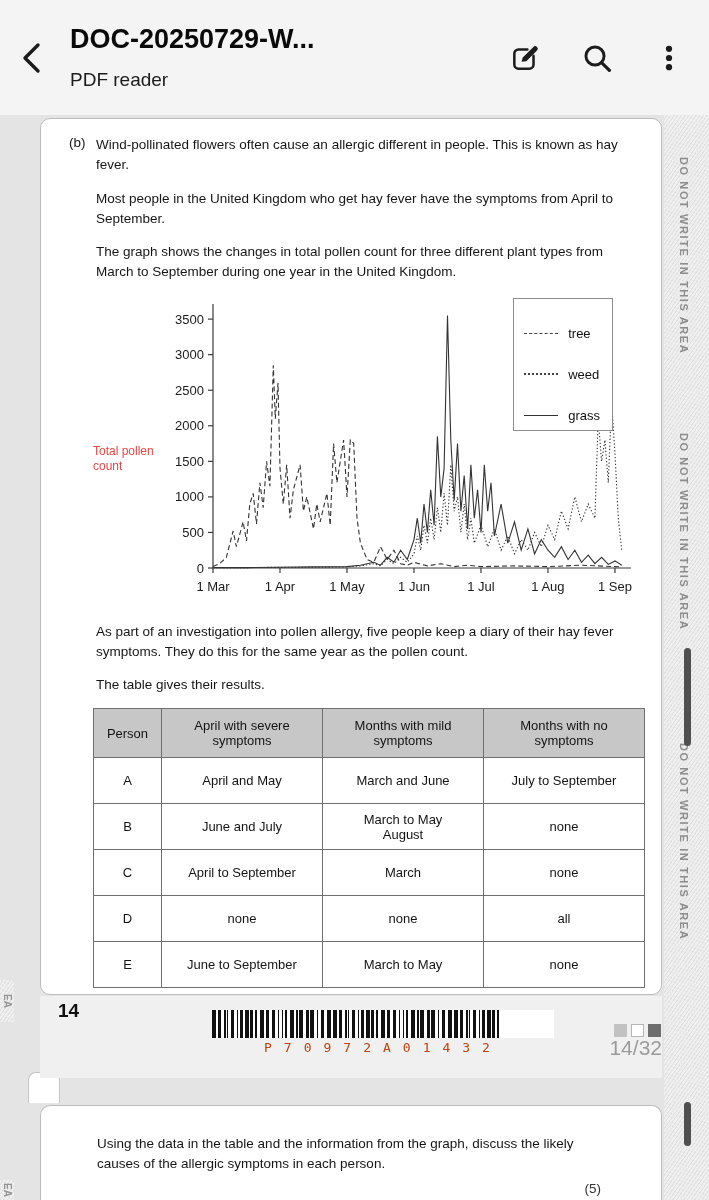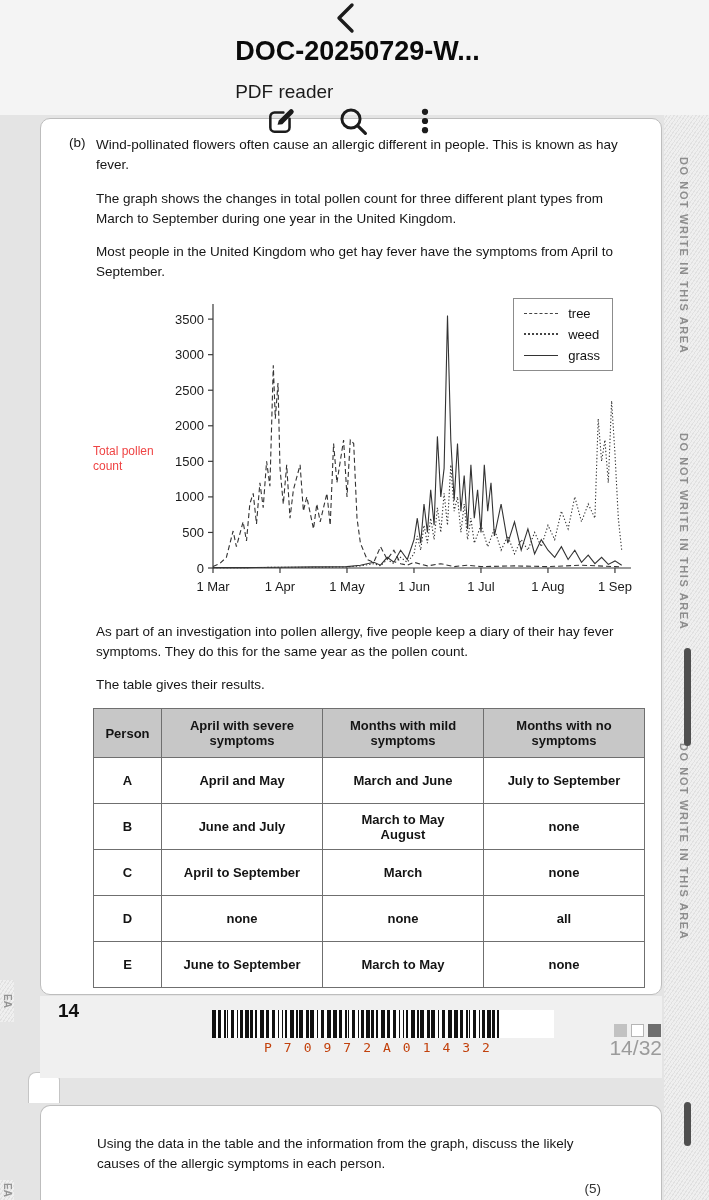--- a/index.html
+++ b/index.html
@@ -1,21 +1,21 @@
 <!DOCTYPE html>
 <html><head>
 <meta charset="utf-8">
 <style>
   html,body{margin:0;padding:0;}
   body{width:709px;height:1200px;position:relative;overflow:hidden;
        font-family:"Liberation Sans",sans-serif;background:#e6e6e6;}
 
   
   .appbar{position:absolute;left:0;top:0;width:709px;height:115px;background:#f4f4f4;
-          display:flex;align-items:center;padding:0 18px;box-sizing:border-box;z-index:30;flex-direction:column;}
+          display:flex;align-items:center;padding:0 18px;box-sizing:border-box;z-index:30;}
   .back-btn{width:46px;height:60px;display:flex;align-items:center;justify-content:flex-start;cursor:pointer;}
   .titlecol{flex:1;min-width:0;margin-left:6px;}
   .doc-title{font-size:27px;font-weight:700;color:#0a0a0a;white-space:nowrap;overflow:hidden;}
   .doc-sub{font-size:19px;color:#1b1b1b;margin-top:14px;}
   .appbar-icons{display:flex;align-items:center;gap:36px;margin-right:4px;}
   .icon-btn{width:36px;height:36px;display:flex;align-items:center;justify-content:center;cursor:pointer;}
 
   
   .content{position:absolute;left:0;top:115px;width:709px;height:1085px;background:#e4e4e4;}
 
@@ -44,31 +44,31 @@
   .ylab{position:absolute;left:16px;top:148px;width:76px;font-size:12px;line-height:1.3;color:#ef4444;}
   .chart-svg{position:absolute;left:78px;top:0;}
   .ax{stroke:#3a3a3a;stroke-width:1.2;}
   .ytick{font-size:13px;fill:#1a1a1a;text-anchor:end;font-family:"Liberation Sans",sans-serif;}
   .xtick{font-size:13px;fill:#1a1a1a;text-anchor:middle;font-family:"Liberation Sans",sans-serif;}
   .ln{fill:none;stroke:#333;stroke-width:1.1px;}
   .ln.dashed{stroke-dasharray:5 3;}
   .ln.dotted{stroke-dasharray:1.3 2.1;}
   .legend{position:absolute;right:26px;top:2px;border:1px solid #8c8c8c;background:#fff;
       padding:7px 12px 7px 10px;display:flex;flex-direction:column;gap:6px;z-index:3;}
-  .leg-row{display:flex;align-items:center;gap:10px;}
+  .leg-row{display:flex;align-items:center;gap:10px;margin-top:20px;}
   .leg-line{width:34px;height:0;}
   .leg-line.dashed{border-top:1.5px dashed #444;}
   .leg-line.dotted{border-top:2px dotted #444;}
   .leg-line.solid{border-top:1.5px solid #333;}
   .leg-label{font-size:13px;color:#111;}
 
   
   table.results{border-collapse:collapse;margin-left:24px;width:552px;table-layout:fixed;}
   table.results th,table.results td{border:1px solid #6f6f6f;text-align:center;
-      font-size:13px;color:#141414;white-space:pre-line;padding:6px 4px;font-weight:700;}
+      font-size:13px;color:#141414;white-space:pre-line;padding:6px 4px;font-weight:400;}
   table.results th{background:#c7c7c7;height:36px;}
   table.results td{height:33px;}
   col.c-person{width:68px;}
 
   
   .bottom-strip{position:absolute;left:40px;top:996px;width:622px;height:82px;background:#f0f0f0;z-index:9;}
   .pageno{position:absolute;left:18px;top:4px;font-size:19px;font-weight:700;color:#111;}
   .barcode{position:absolute;left:172px;top:14px;width:342px;height:28px;background:#fff;
       display:flex;align-items:stretch;}
   .barcode span{display:inline-block;background:#111;height:100%;}
@@ -137,22 +137,22 @@
 <div class="scrollbar" style="left:684px;top:1102px;height:44px;"></div>
 
 <div class="left-frag" style="top:980px;height:42px;">EA</div>
 <div class="left-frag" style="top:1180px;height:20px;">EA</div>
 
 <div class="page1">
   <div class="qrow">
     <div class="qlabel">(b)</div>
     <div class="para">Wind-pollinated flowers often cause an allergic different in people. This is known as hay fever.</div>
   </div>
+  <div class="para indent">Most people in the United Kingdom who get hay fever have the symptoms from April to September.</div>
   <div class="para indent">The graph shows the changes in total pollen count for three different plant types from March to September during one year in the United Kingdom.</div>
-  <div class="para indent">Most people in the United Kingdom who get hay fever have the symptoms from April to September.</div>
 
   <div class="chart-wrap">
     <div class="ylab">Total pollen count</div>
     <svg class="chart-svg" width="498" height="322">
         <line class="ax" x1="58" y1="8" x2="58" y2="272"></line>
         <line class="ax" x1="58" y1="272" x2="476" y2="272"></line>
         <line class="ax" x1="53" y1="272" x2="58" y2="272"></line>
         <text class="ytick" x="49" y="276.5">0</text>
         <line class="ax" x1="53" y1="236.44444444444446" x2="58" y2="236.44444444444446"></line>
         <text class="ytick" x="49" y="240.94444444444446">500</text>

